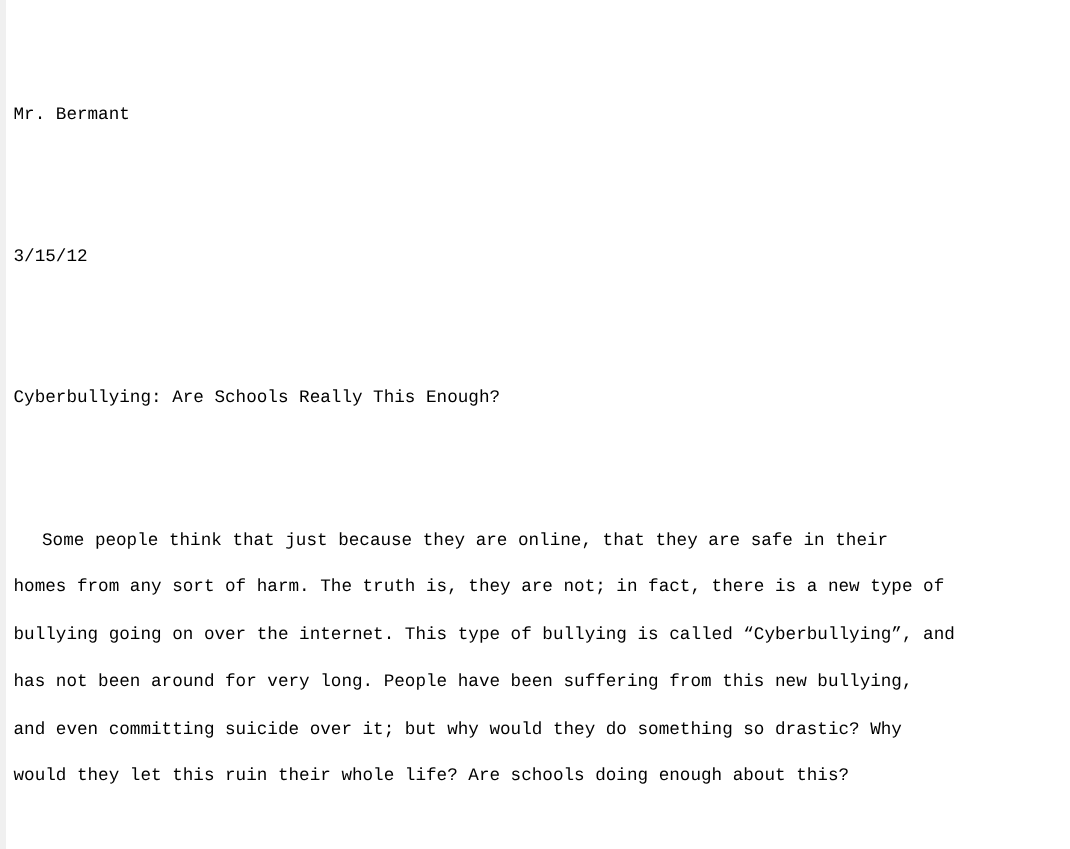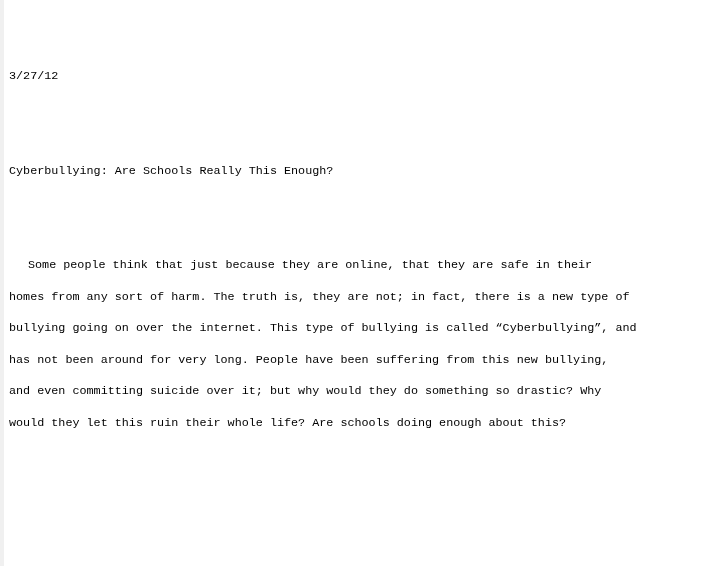--- a/index.html
+++ b/index.html
@@ -40,21 +40,22 @@
     white-space: pre;
     text-indent: 19px;
   }
 </style>
 </head>
 <body>
 
 <div class="gutter"></div>
 
 <div class="content">
-  <div class="line">3/27/12</div>
+  <div class="line">Mr. Bermant</div>
+  <div class="line">3/15/12</div>
   <div class="line">Cyberbullying: Are Schools Really This Enough?</div>
   <div class="para">Some people think that just because they are online, that they are safe in their
 homes from any sort of harm. The truth is, they are not; in fact, there is a new type of
 bullying going on over the internet. This type of bullying is called “Cyberbullying”, and
 has not been around for very long. People have been suffering from this new bullying,
 and even committing suicide over it; but why would they do something so drastic? Why
 would they let this ruin their whole life? Are schools doing enough about this?</div>
   
 </div>
 

